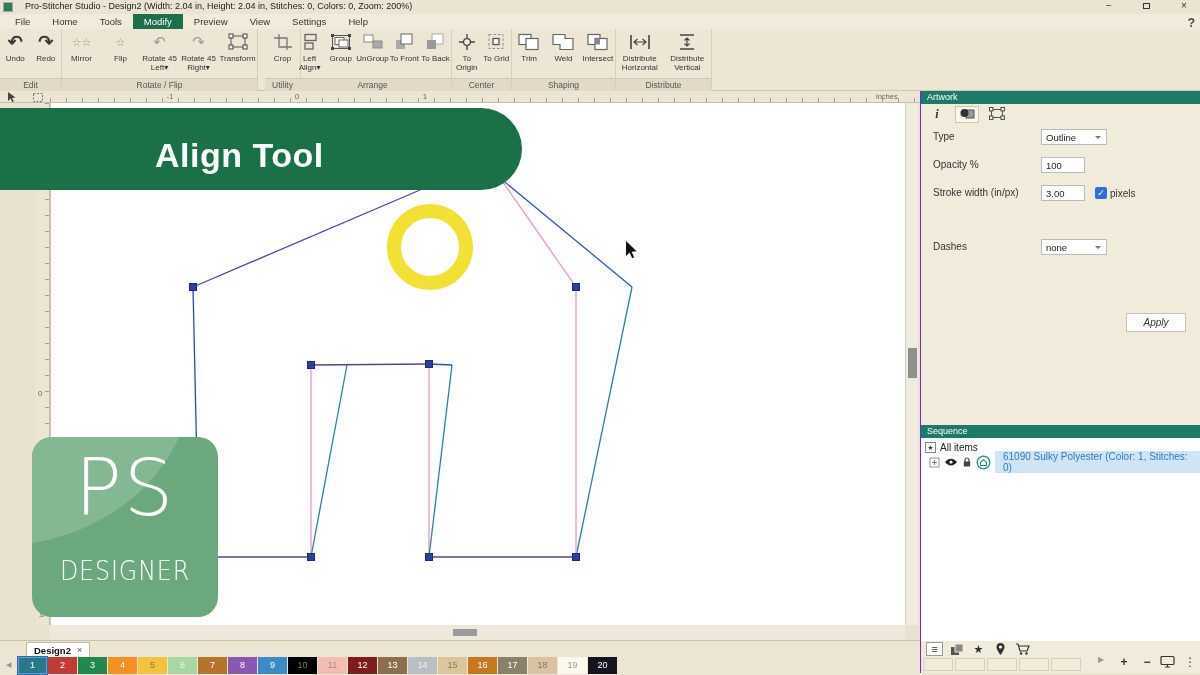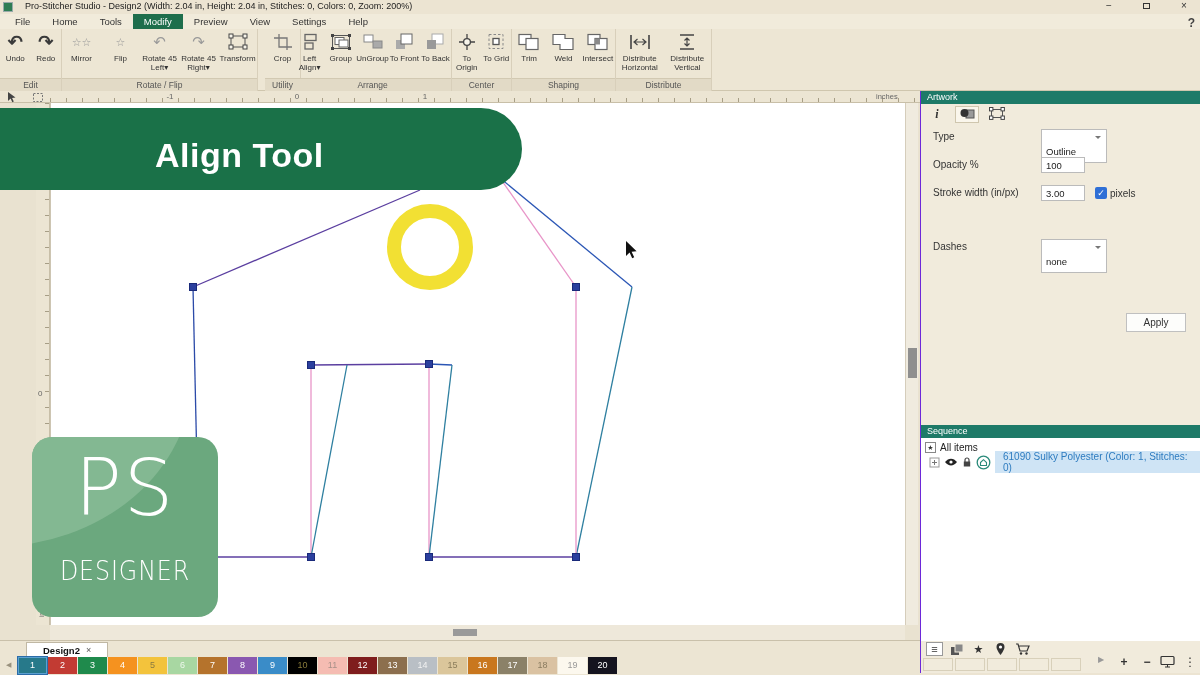--- a/index.html
+++ b/index.html
@@ -69,48 +69,48 @@
   .phead{position:absolute;left:0;width:280px;height:13px;background:#1e7a68;color:#fff;font-size:9px;line-height:13px;padding-left:6px;}
   .phead.artwork{top:0;}
   .phead.sequence{top:334px;}
   .atabs{position:absolute;left:4px;top:15px;display:flex;gap:6px;}
   .atab{width:24px;height:17px;display:flex;align-items:center;justify-content:center;}
   .atab.sel{background:#faf6ec;border:1px solid #cfc6ae;}
   .iicon{font-family:"Liberation Serif",serif;font-style:italic;font-weight:bold;font-size:12px;color:#333;}
   .frow{position:absolute;left:12px;width:260px;height:18px;}
   .flabel{position:absolute;left:0;top:2px;font-size:10px;color:#333;}
   .fctrl{position:absolute;left:108px;top:0;}
-  .dropdown{width:66px;height:16px;background:#fff;border:1px solid #bbb;font-size:9.5px;color:#222;padding:16px 4px;position:relative;}
+  .dropdown{width:66px;height:16px;background:#fff;border:1px solid #bbb;font-size:9.5px;color:#222;padding:2px 4px;position:relative;}
   .dropdown:after{content:"";position:absolute;right:5px;top:6px;border:3px solid transparent;border-top-color:#777;}
   .tinput{width:44px;height:16px;background:#fff;border:1px solid #bbb;font-size:9.5px;color:#222;padding:2px 4px;}
   .chk{position:absolute;left:162px;top:2px;width:12px;height:12px;background:#2f6fd6;border-radius:2px;color:#fff;font-size:9px;line-height:12px;text-align:center;}
   .chklabel{position:absolute;left:177px;top:3px;font-size:10px;color:#333;}
   .cswatch{width:62px;height:12px;background:#a8a8a8;margin-top:2px;}
   .eqbtn{position:absolute;left:176px;top:0;width:15px;height:15px;background:#fdfdfb;border:1px solid #bbb;font-size:9px;color:#777;text-align:center;line-height:13px;}
-  .applybtn{position:absolute;left:205px;top:222px;width:60px;height:19px;background:#fdfdfb;border:1px solid #c0c0c0;font-size:10px;color:#333;text-align:center;line-height:18px;}
+  .applybtn{position:absolute;left:205px;top:222px;width:60px;height:19px;background:#fdfdfb;border:1px solid #c0c0c0;font-size:10px;color:#333;text-align:center;line-height:18px;font-style:italic;}
   .seqbody{position:absolute;left:0;top:347px;width:280px;height:203px;background:#fff;}
   .seqrow1{position:absolute;left:4px;top:3px;height:12px;display:flex;align-items:center;gap:4px;}
   .starbox{width:11px;height:11px;border:1px solid #888;font-size:7px;line-height:10px;text-align:center;color:#333;}
   .seqtext{font-size:10px;color:#222;}
   .seqrow2{position:absolute;left:8px;top:17px;height:14px;display:flex;align-items:center;gap:4px;}
   .sicon{display:flex;align-items:center;justify-content:center;}
   .thread{font-size:10px;color:#2e7cc0;background:#cfe4f5;padding:0 8px;}
 
   .pfooter{position:absolute;left:0;top:550px;width:280px;height:16px;display:flex;align-items:center;gap:5px;padding-left:5px;}
   .fbtn{width:17px;height:14px;display:flex;align-items:center;justify-content:center;font-size:11px;color:#333;}
   .fbtn.sel{background:#fff;border:1px solid #999;}
   .pcells{position:absolute;left:2px;top:567px;display:flex;gap:2px;}
   .pcell{width:30px;height:13px;border:1px solid #d8d0ba;}
   .statusicons{position:absolute;top:564px;height:16px;}
   .si{position:absolute;top:0;font-size:12px;color:#333;text-align:center;width:16px;}
 
   
   .bottombar{position:absolute;left:0;top:640px;width:920px;height:35px;background:#ece5d3;border-top:1px solid #c9c0aa;}
   .doctab{position:absolute;left:26px;top:1px;height:15px;background:#fff;border:1px solid #c0b8a4;border-bottom:none;
-          display:flex;align-items:center;gap:6px;padding:0 16px;}
+          display:flex;align-items:center;gap:6px;padding:0 7px;}
   .doctab b{font-size:9.5px;color:#111;}
   .doctab span{font-size:9px;color:#555;}
   .palette{position:absolute;left:18px;top:16px;display:flex;gap:1px;}
   .swatch{width:29px;height:17px;font-size:9px;text-align:center;line-height:17px;}
   .swatch.selected{box-shadow:0 0 0 1px #5aa0d0 inset,0 0 0 1px #2b6ca8;}
   .palarrow{position:absolute;left:6px;top:20px;font-size:7px;color:#9a927e;}
 </style>
 </head>
 <body>
 

